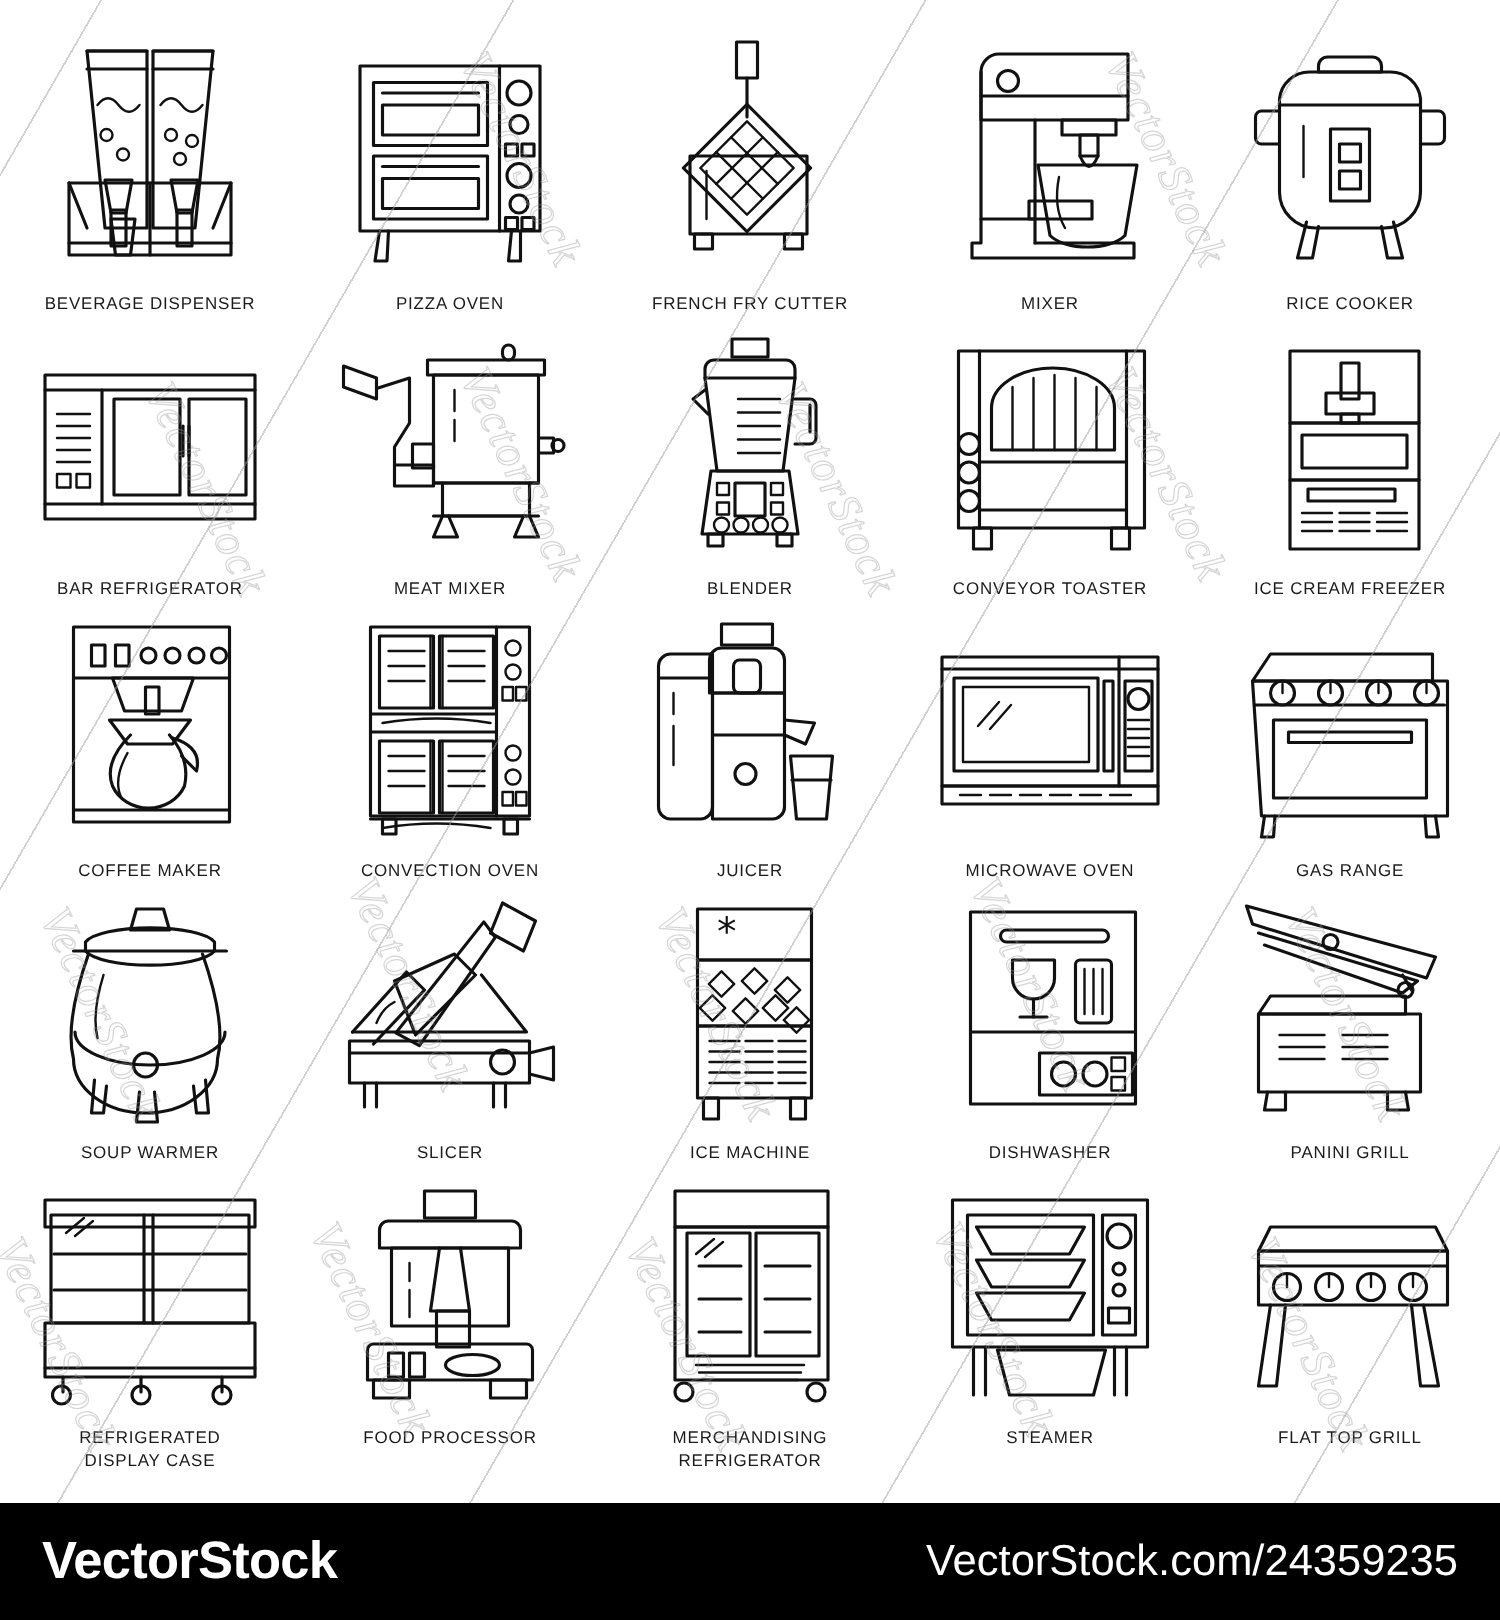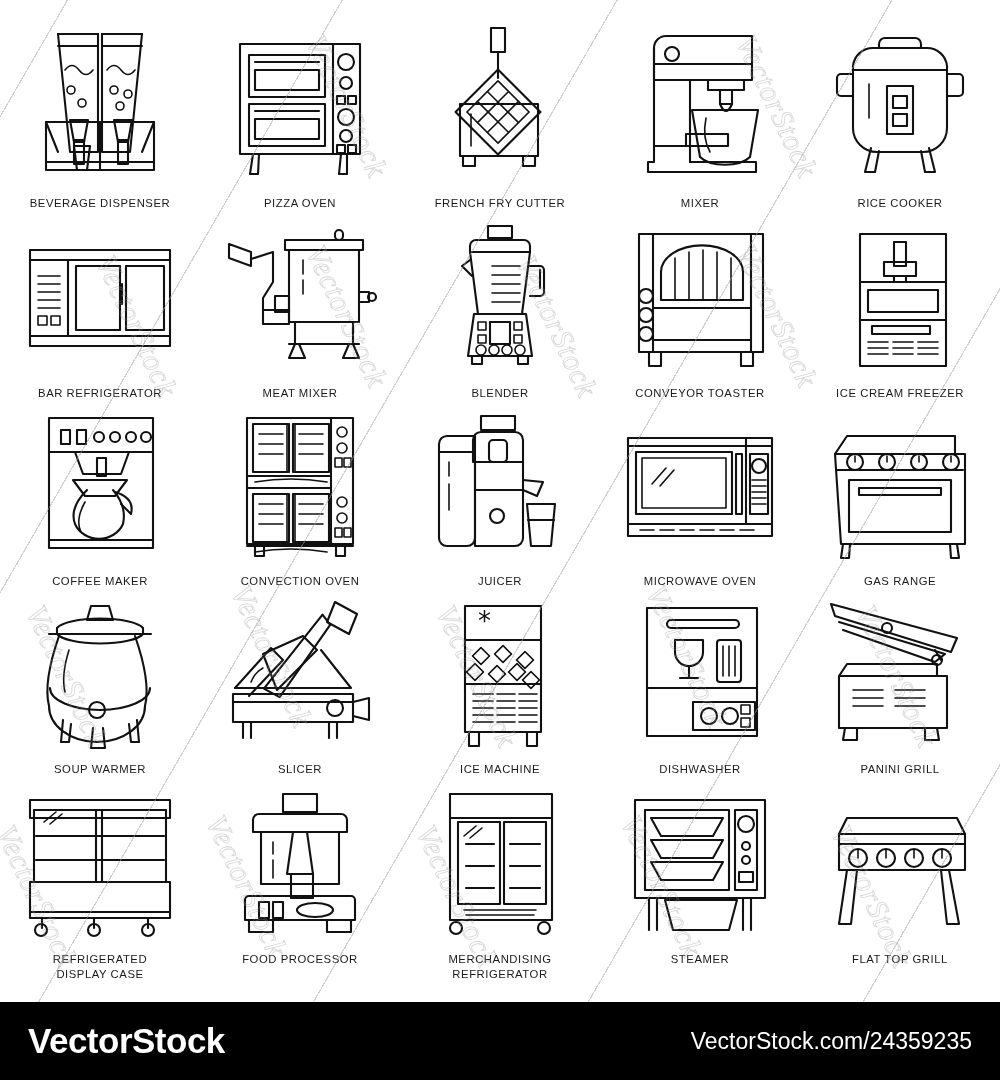--- a/index.html
+++ b/index.html
@@ -114,21 +114,21 @@
   }
   .brand {
     color: #ffffff;
     font-size: 35px;
     font-weight: 700;
     letter-spacing: -0.5px;
     font-family: "Liberation Sans", sans-serif;
   }
   .url {
     color: #ffffff;
-    font-size: 23px;
+    font-size: 29px;
     font-weight: 400;
     letter-spacing: 0px;
     font-family: "Liberation Sans", sans-serif;
   }
 </style>
 </head>
 <body>
 
 <div class="sheet">
 

